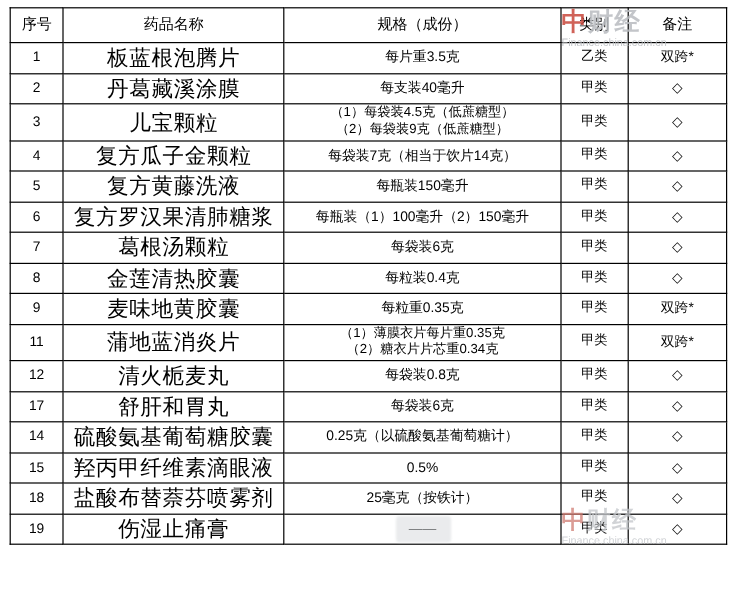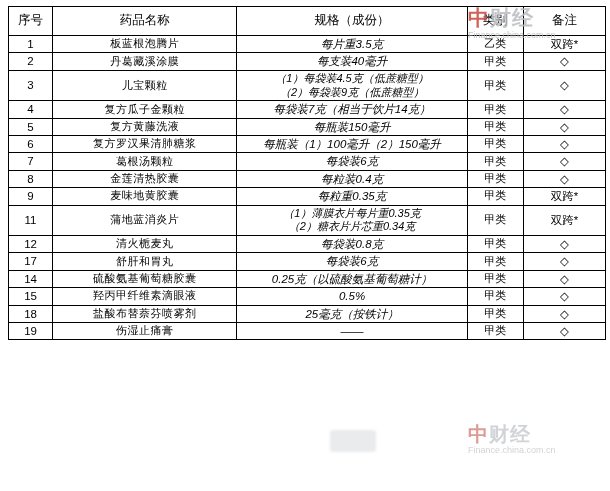--- a/index.html
+++ b/index.html
@@ -40,22 +40,22 @@
   thead td {
     font-size: 12.5px;
     height: 26px;
   }
   col.c-no    { width: 44px; }
   col.c-name  { width: 184px; }
   col.c-spec  { width: 230px; }
   col.c-class { width: 56px; }
   col.c-note  { width: 82px; }
 
-  td.cell-name { font-size: 11px; letter-spacing: 0.5px; }
-  td.cell-spec { font-size: 11.5px; font-style: italic; }
+  td.cell-name { font-size: 18px; letter-spacing: 0.5px; }
+  td.cell-spec { font-size: 11.5px; }
   td.cell-no   { font-size: 11.5px; }
   td.cell-class{ font-size: 11px; }
   td.cell-note { font-size: 11.5px; }
   td.two-line  { line-height: 1.45; font-size: 11px; }
   .spec-lines span { display: block; }
 
   
   .watermark {
     position: absolute;
     pointer-events: none;

